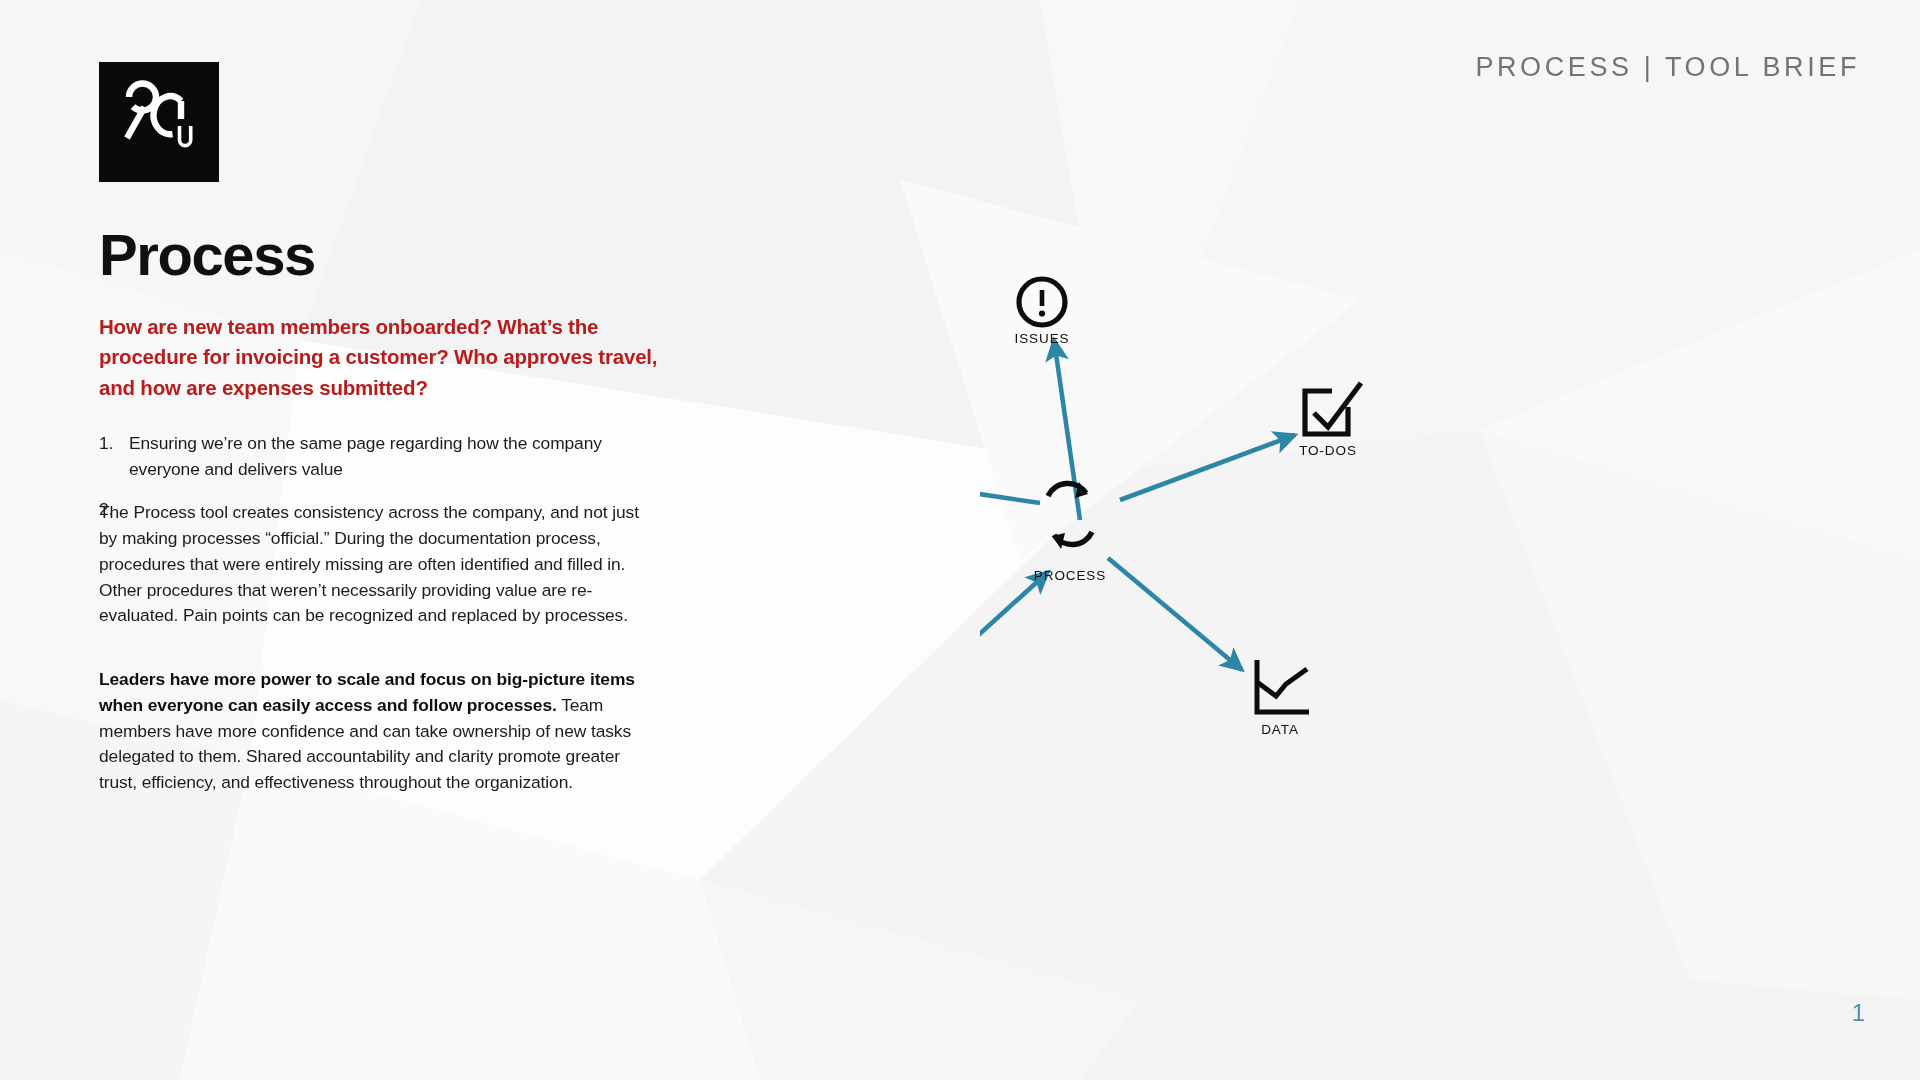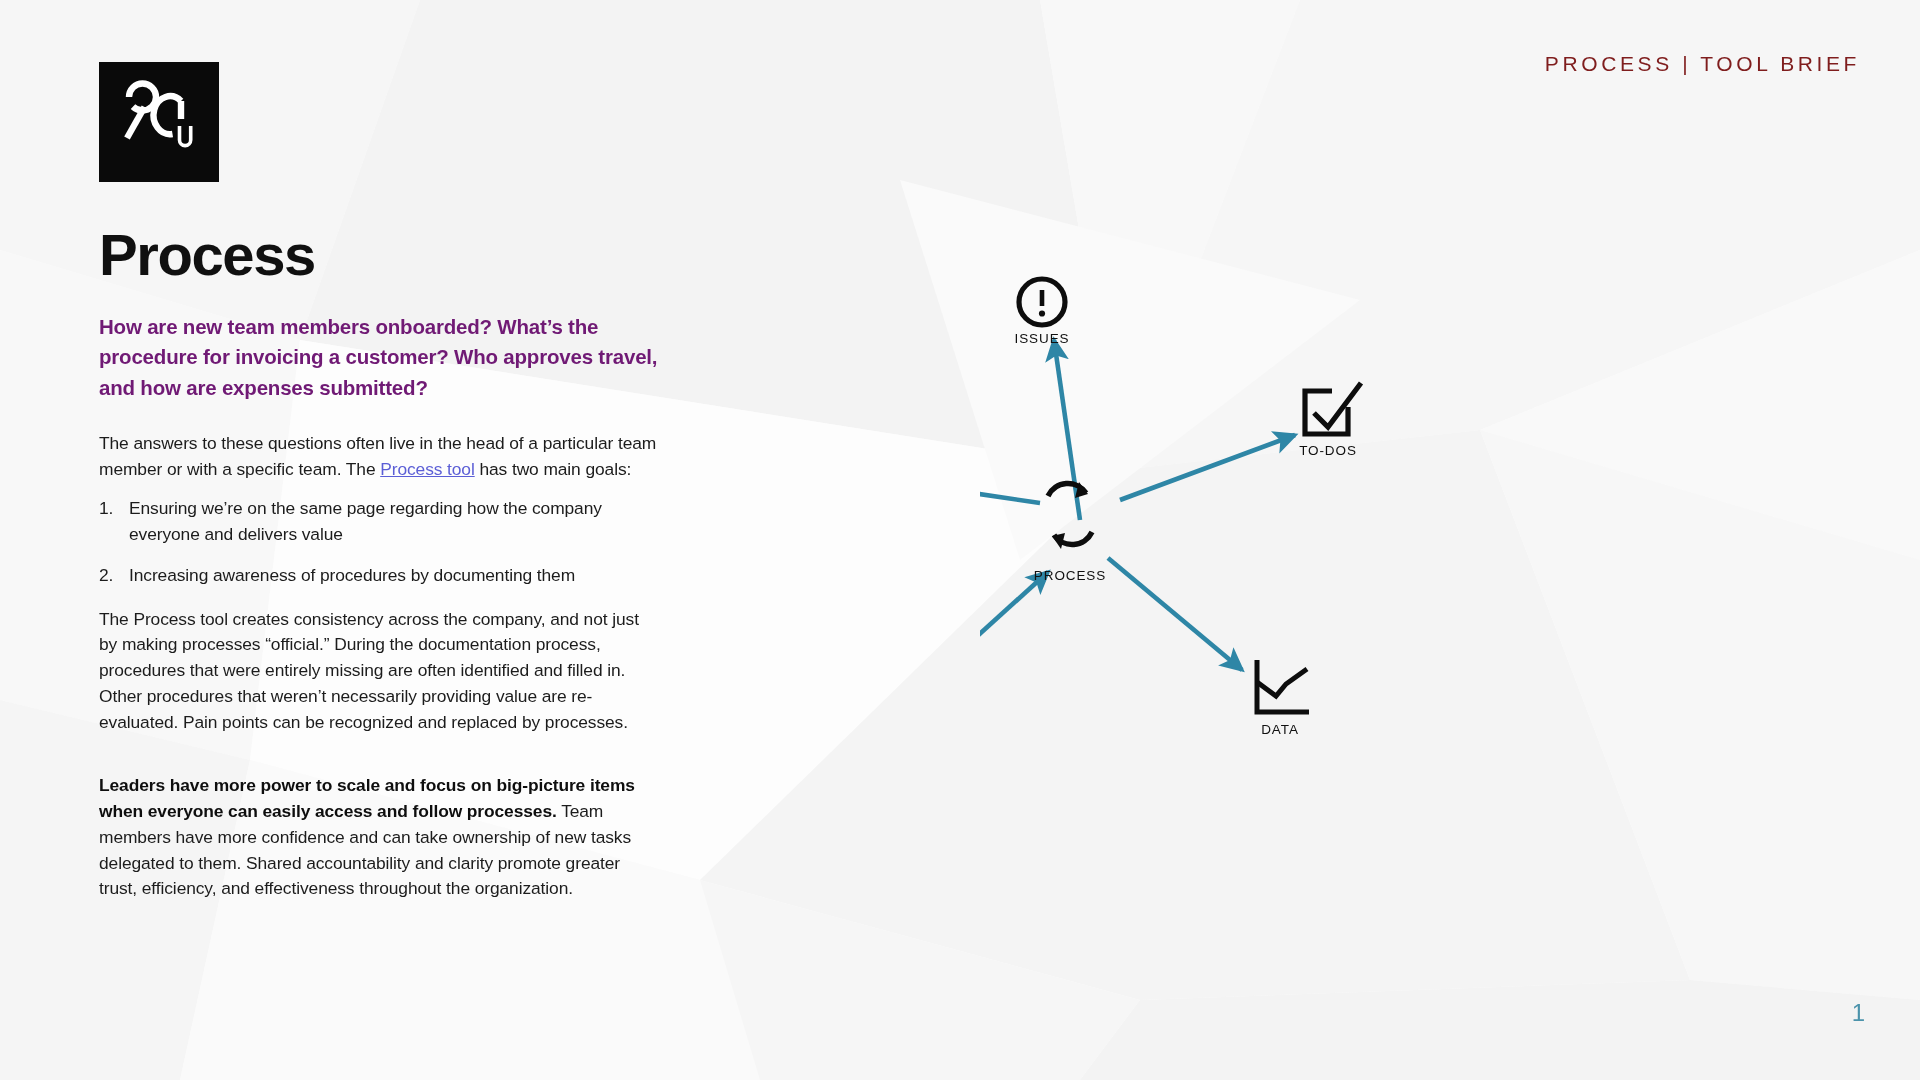--- a/index.html
+++ b/index.html
@@ -17,23 +17,23 @@
     position:absolute; inset:0;
     width:1920px; height:1080px;
     z-index:0;
   }
 
   
   .brief-header {
     position:absolute;
     top:52px; right:60px;
     z-index:5;
-    font-size:21px;
+    font-size:27px;
     letter-spacing:3.6px;
-    color:#7f1d1d;
+    color:#737373;
     font-weight:400;
     white-space:nowrap;
   }
 
   
   .logo-box {
     position:absolute;
     left:99px; top:62px;
     width:120px; height:120px;
     background:#0a0a0a;
@@ -52,21 +52,21 @@
     font-size:58px;
     font-weight:bold;
     letter-spacing:-1.4px;
     color:#101010;
     line-height:1.05;
     margin-bottom:26px;
   }
   .lede {
     font-size:20.5px;
     font-weight:bold;
-    color:#701a75;
+    color:#b91c1c;
     line-height:1.48;
     letter-spacing:-0.2px;
     margin-bottom:28px;
     max-width:566px;
   }
   .body-p {
     font-size:17.4px;
     color:#1c1c1c;
     line-height:1.48;
     letter-spacing:-0.1px;
@@ -162,30 +162,28 @@
     <path d="M80.5 64 L80.5 78 a5.6 5.6 0 0 0 11.2 0 L91.7 64" fill="none" stroke="#ffffff" stroke-width="3.6" stroke-linecap="butt"></path>
   </svg>
 </div>
 
 <div class="left-col">
 
   <h1 class="page-title">Process</h1>
 
   <p class="lede">How are new team members onboarded? What’s the procedure for invoicing a customer? Who approves travel, and how are expenses submitted?</p>
 
-  <p class="body-p tight"><span>The answers to these questions often live in the head of a particular team member or with a specific team. The </span><a class="link" href="#">Process tool</a><span> has two main goals:</span></p>
 
   <ol class="goals">
     <li>
       <span class="num">1.</span>
       <span>Ensuring we’re on the same page regarding how the company everyone and delivers value</span>
     </li>
     <li>
       <span class="num">2.</span>
-      <span>Increasing awareness of procedures by documenting them</span>
     </li>
   </ol>
 
   <p class="body-p" style="margin-bottom:38px;">The Process tool creates consistency across the company, and not just by making processes “official.” During the documentation process, procedures that were entirely missing are often identified and filled in. Other procedures that weren’t necessarily providing value are re-evaluated. Pain points can be recognized and replaced by processes.</p>
 
   <p class="body-p strongpara"><b>Leaders have more power to scale and focus on big-picture items when everyone can easily access and follow processes.</b><span> Team members have more confidence and can take ownership of new tasks delegated to them. Shared accountability and clarity promote greater trust, efficiency, and effectiveness throughout the organization.</span></p>
 </div>
 
 <div class="diagram">
   <svg viewBox="0 0 820 720" aria-hidden="true">

